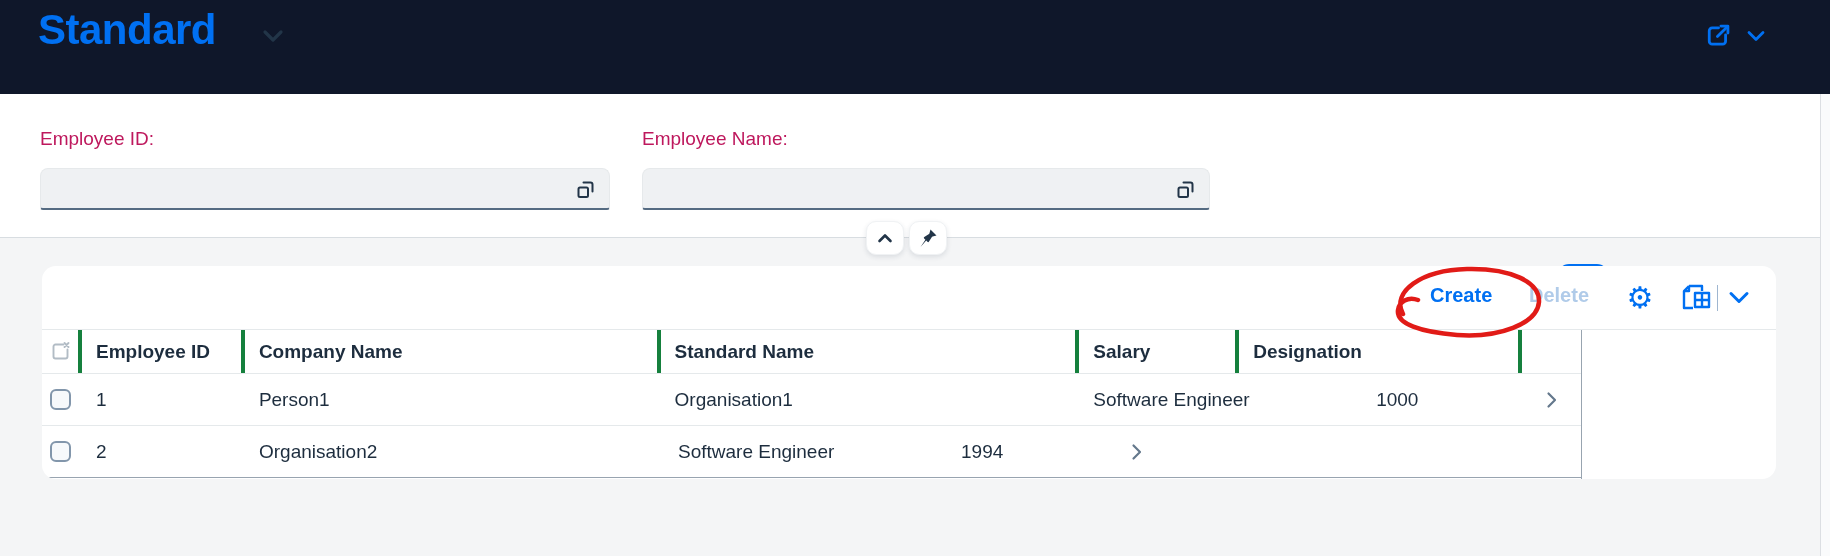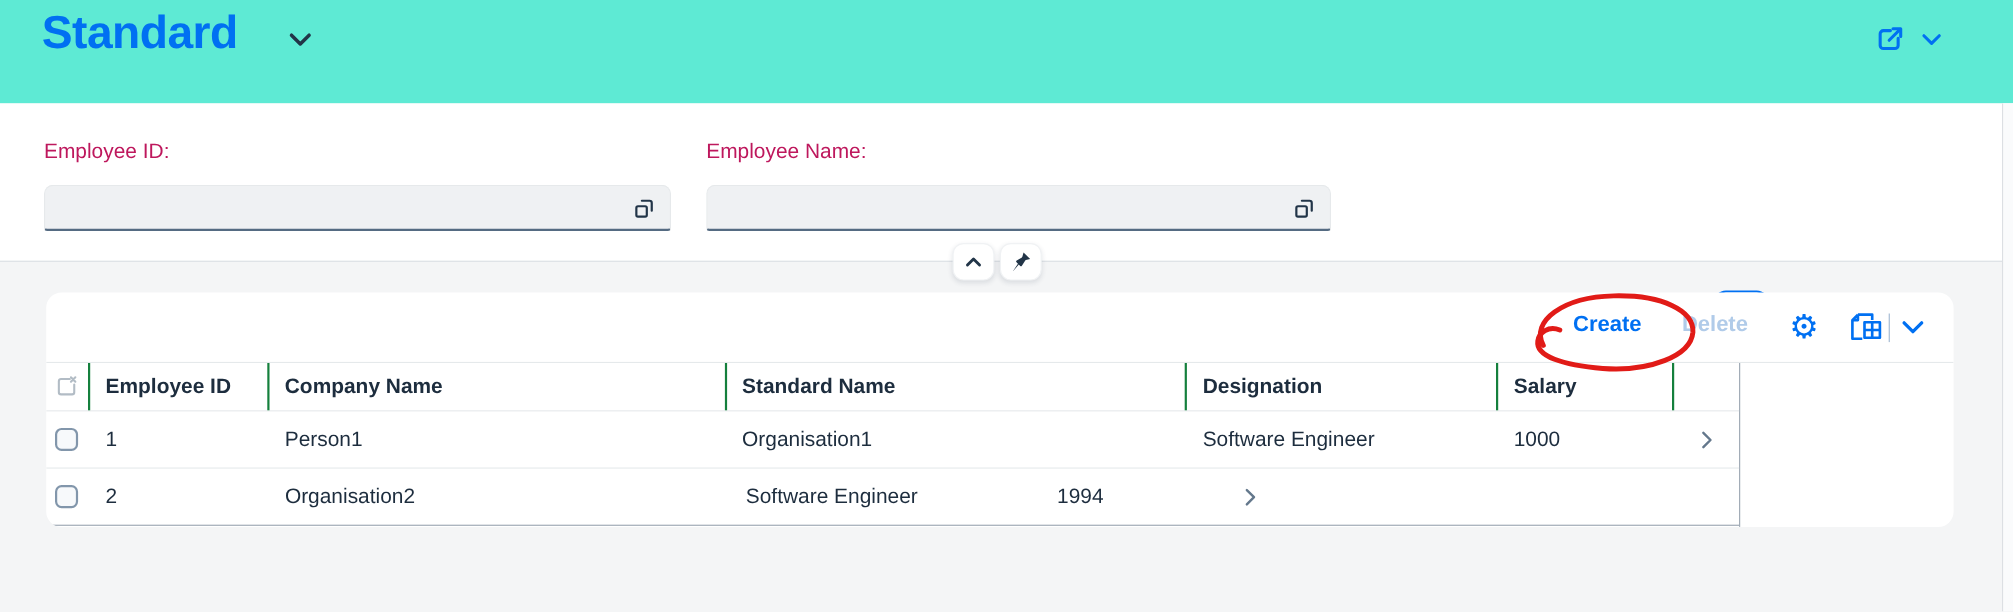--- a/index.html
+++ b/index.html
@@ -1,20 +1,20 @@
 <!DOCTYPE html>
 <html><head>
 <meta charset="utf-8">
 <style>
   * { margin:0; padding:0; box-sizing:border-box; }
   html,body { width:1830px; height:556px; overflow:hidden; }
   body { font-family:"Liberation Sans","DejaVu Sans",sans-serif; background:#f4f5f6; position:relative; }
 
   
-  .topband { position:absolute; left:0; top:0; width:1830px; height:94px; background:#5eead4; }
+  .topband { position:absolute; left:0; top:0; width:1830px; height:94px; background:#0f172a; }
   .variant-title { position:absolute; left:38px; top:6px; font-size:42px; font-weight:800; letter-spacing:-0.5px; color:#0070f2; }
   .variant-chevron { position:absolute; left:262px; top:28px; }
   .band-actions { position:absolute; right:64px; top:22px; display:flex; align-items:center; gap:14px; }
 
   
   .filterbar { position:absolute; left:0; top:94px; width:1830px; height:144px; background:#ffffff; border-bottom:1px solid #d8dde1; }
   .f-label { position:absolute; top:34px; font-size:19px; color:#be185d; }
   .f-input-wrap { position:absolute; top:74px; height:42px; background:#eff1f3; border:1px solid #e6e9eb; border-bottom:2px solid #556b82; border-radius:8px 8px 3px 3px; }
   .f-input-wrap input { position:absolute; left:10px; top:0; width:calc(100% - 56px); height:100%; border:none; background:transparent; outline:none; font-size:18px; color:#1d2d3e; font-family:inherit; }
   .vh-icon { position:absolute; right:13px; top:10px; }
@@ -36,21 +36,21 @@
   .tb-create { left:1388px; color:#0070f2; }
   .tb-delete { left:1487px; color:#b0cbe9; cursor:default; }
   .tb-gear { position:absolute; left:1581px; top:13px; width:34px; height:38px; font-size:30px; line-height:38px; color:#0070f2; text-align:center; cursor:pointer; }
   .tb-export { position:absolute; left:1637px; top:15px; cursor:pointer; }
   .tb-sep { position:absolute; left:1675px; top:19px; width:1px; height:26px; background:#9fb6d0; }
   .tb-menu-arrow { position:absolute; left:1686px; top:24px; cursor:pointer; }
 
   
   .table-region { position:absolute; left:0; top:64px; width:1540px; height:149px; border-right:1px solid #98a4b0; }
   .thead { display:flex; height:44px; border-bottom:1px solid #e5e9eb; align-items:center; }
-  .th { height:100%; display:flex; align-items:center; padding-left:14px; font-size:19px; font-weight:600; color:#1d2d3e; border-right:2px solid #15803d; }
+  .th { height:100%; display:flex; align-items:center; padding-left:14px; font-size:19px; font-weight:600; color:#1d2d3e; border-right:4px solid #15803d; }
   .th:last-child { border-right:none; }
   .trow { display:flex; height:52px; align-items:center; cursor:pointer; }
   .trow.r1 { border-bottom:1px solid #e5e9eb; }
   .trow.r2 { border-bottom:1px solid #98a4b0; }
   .td { display:flex; align-items:center; padding-left:14px; font-size:19px; color:#1d2d3e; height:100%; }
   .c0 { width:40px; padding-left:8px; }
   .c1 { width:163px; }
   .c2 { width:416px; }
   .c3 { width:419px; }
   .c4 { width:283px; }
@@ -163,22 +163,22 @@
         <span>
           <svg width="21" height="21" viewBox="0 0 21 21" fill="none" stroke="#b2bcc5" stroke-width="1.9" stroke-linecap="round">
             <path d="M13.5 3.5 H5.5 a2 2 0 0 0 -2 2 v10 a2 2 0 0 0 2 2 h10 a2 2 0 0 0 2 -2 V8.5"></path>
             <path d="M14.5 2 l4 4 M18.5 2 l-4 4"></path>
           </svg>
         </span>
       </div>
       <div class="th c1">Employee ID</div>
       <div class="th c2">Company Name</div>
       <div class="th c3">Standard Name</div>
+      <div class="th c5">Salary</div>
       <div class="th c4">Designation</div>
-      <div class="th c5">Salary</div>
       <div class="th c6"></div>
     </div>
 
     <div class="trow r1">
       <div class="td c0">
           <span class="checkbox"></span>
         </div>
       <div class="td c1">1</div>
       <div class="td c2">Person1</div>
       <div class="td c3">Organisation1</div>

